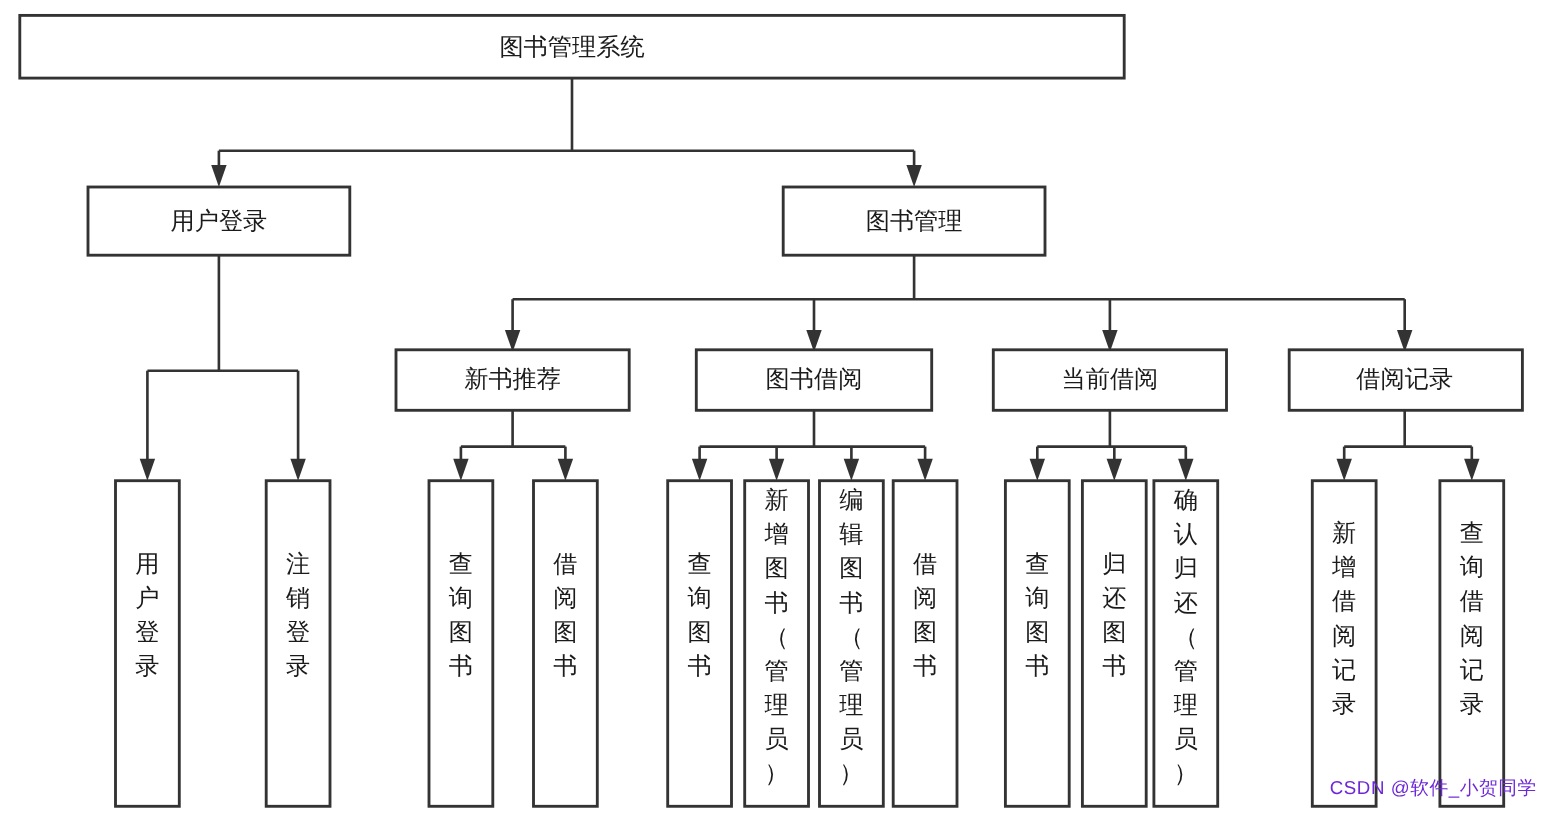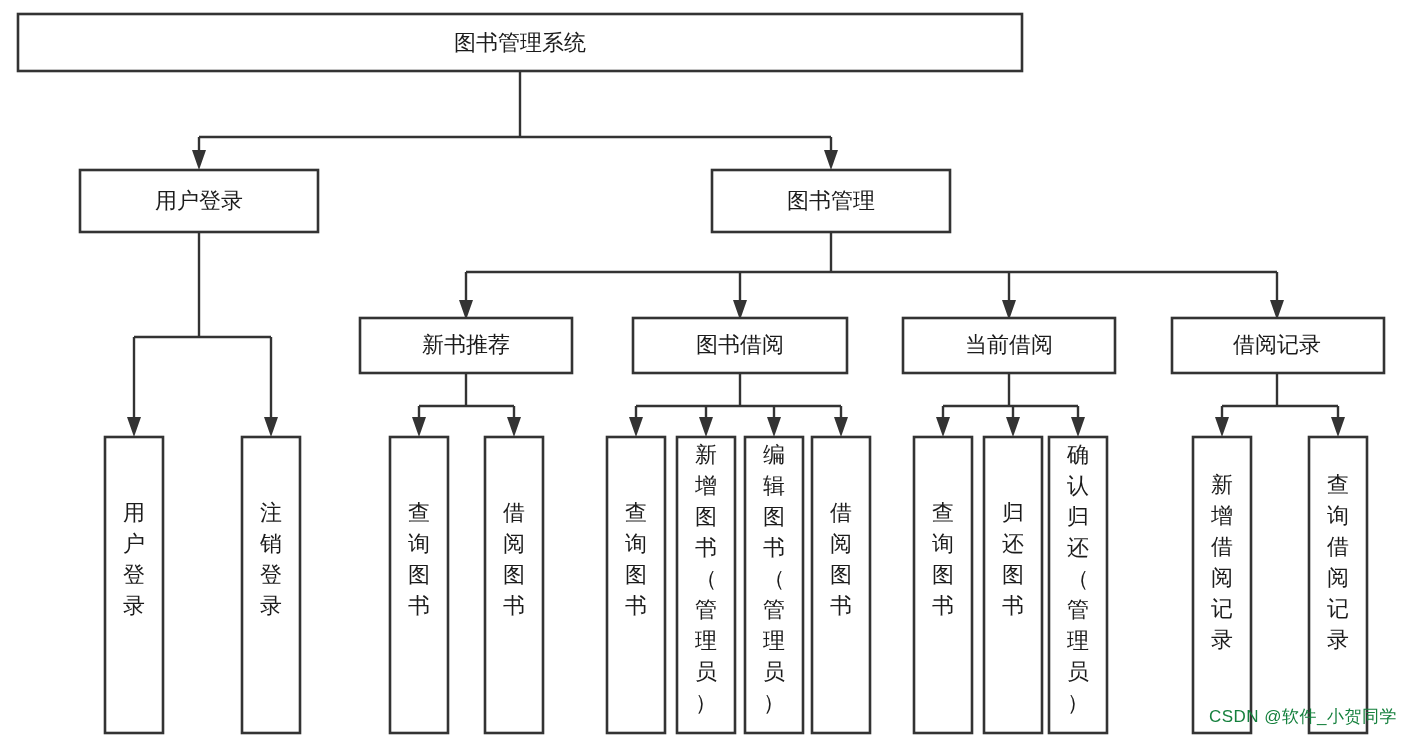--- a/index.html
+++ b/index.html
@@ -52,21 +52,21 @@
   .arrow-head {
     fill: #333333;
     stroke: none;
   }
   .watermark {
     position: absolute;
     right: 8px;
     bottom: 6px;
     font-family: "Liberation Sans", "DejaVu Sans", sans-serif;
     font-size: 17px;
-    color: #15803d;
+    color: #6d28d9;
     letter-spacing: 0.5px;
     white-space: nowrap;
     user-select: none;
   }
 </style>
 </head>
 <body>
 
 <div id="diagram-root">
 

